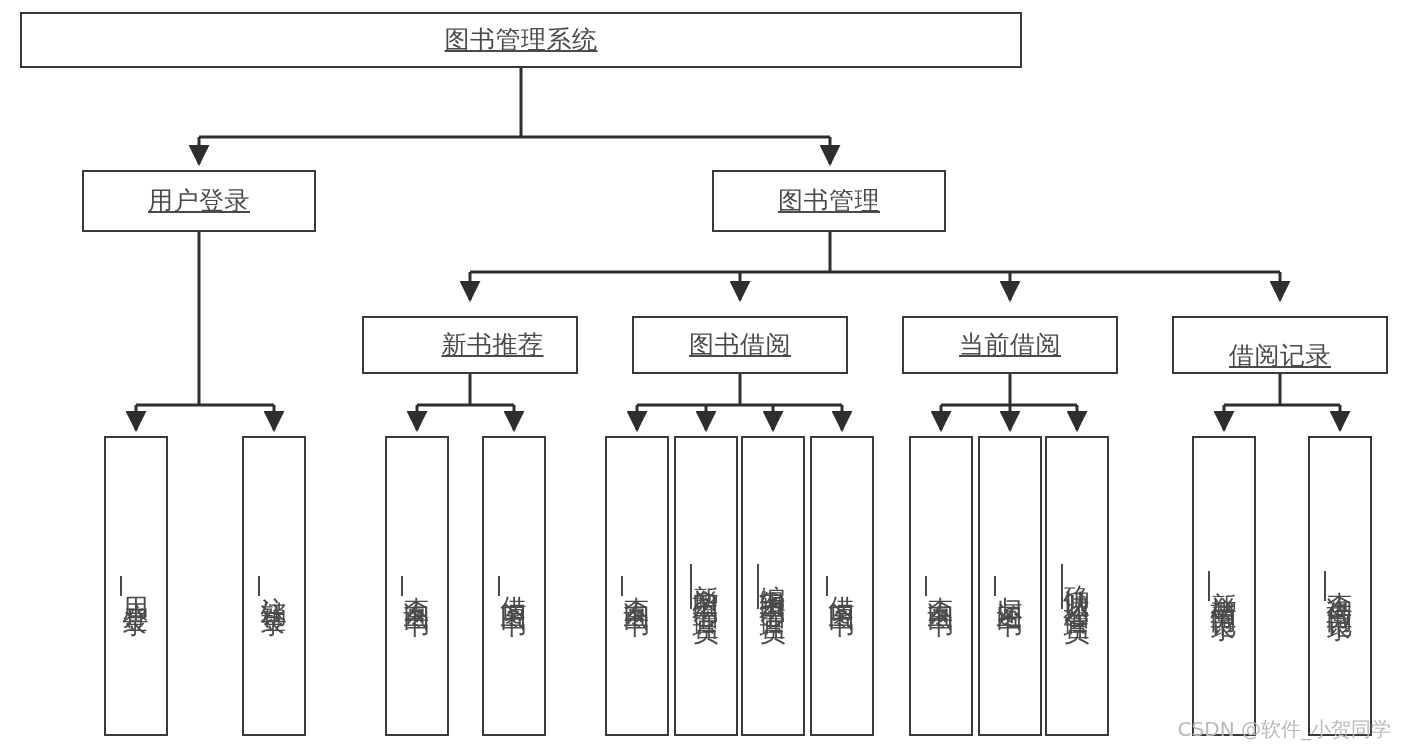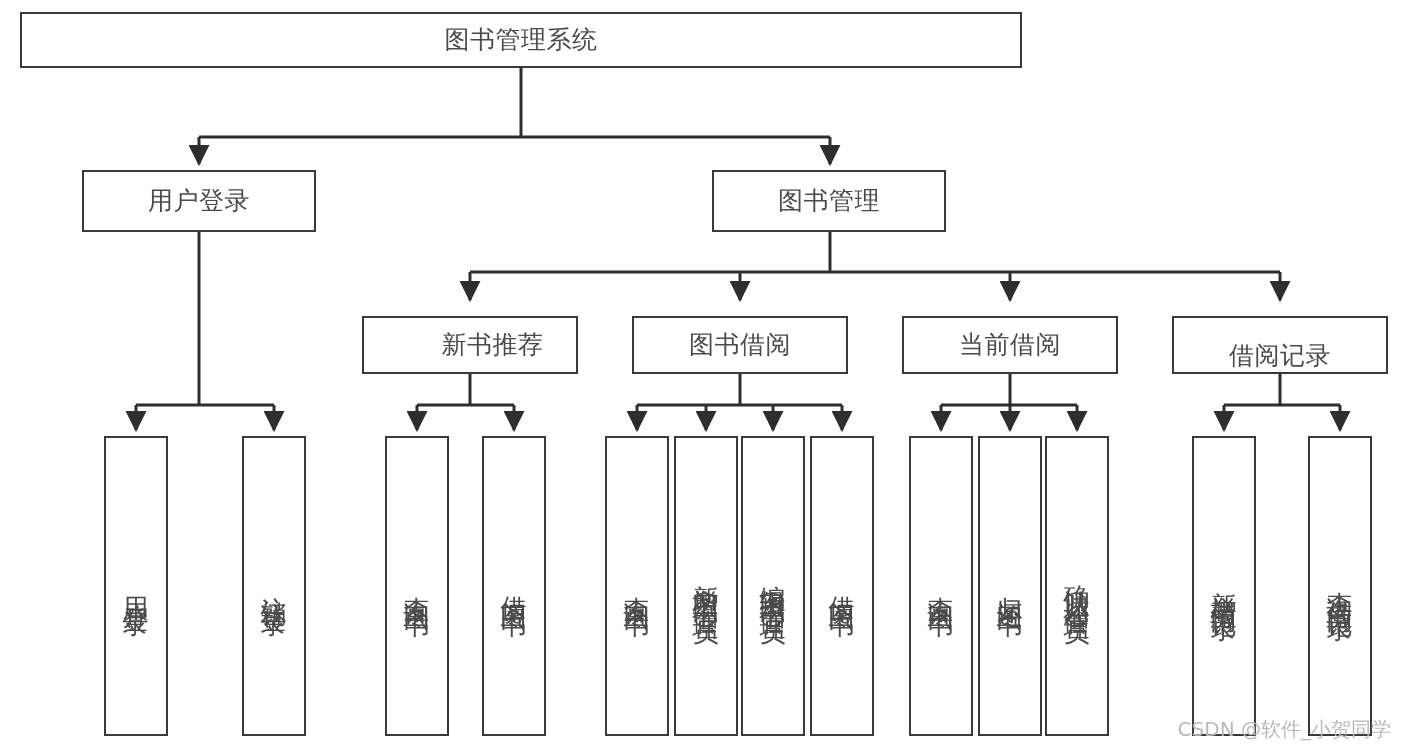--- a/index.html
+++ b/index.html
@@ -36,20 +36,21 @@
     justify-content: center;
     color: #4a4a4a;
     z-index: 2;
   }
   .node .label {
     display: block;
     text-align: center;
     line-height: 1.28;
     letter-spacing: 0.5px;
     white-space: nowrap;
+    text-decoration: underline;
   }
   .node.horiz .label {
     font-size: 25px;
   }
   .node.vert {
     align-items: center;
     justify-content: center;
   }
   .node.vert .label {
     writing-mode: vertical-rl;

